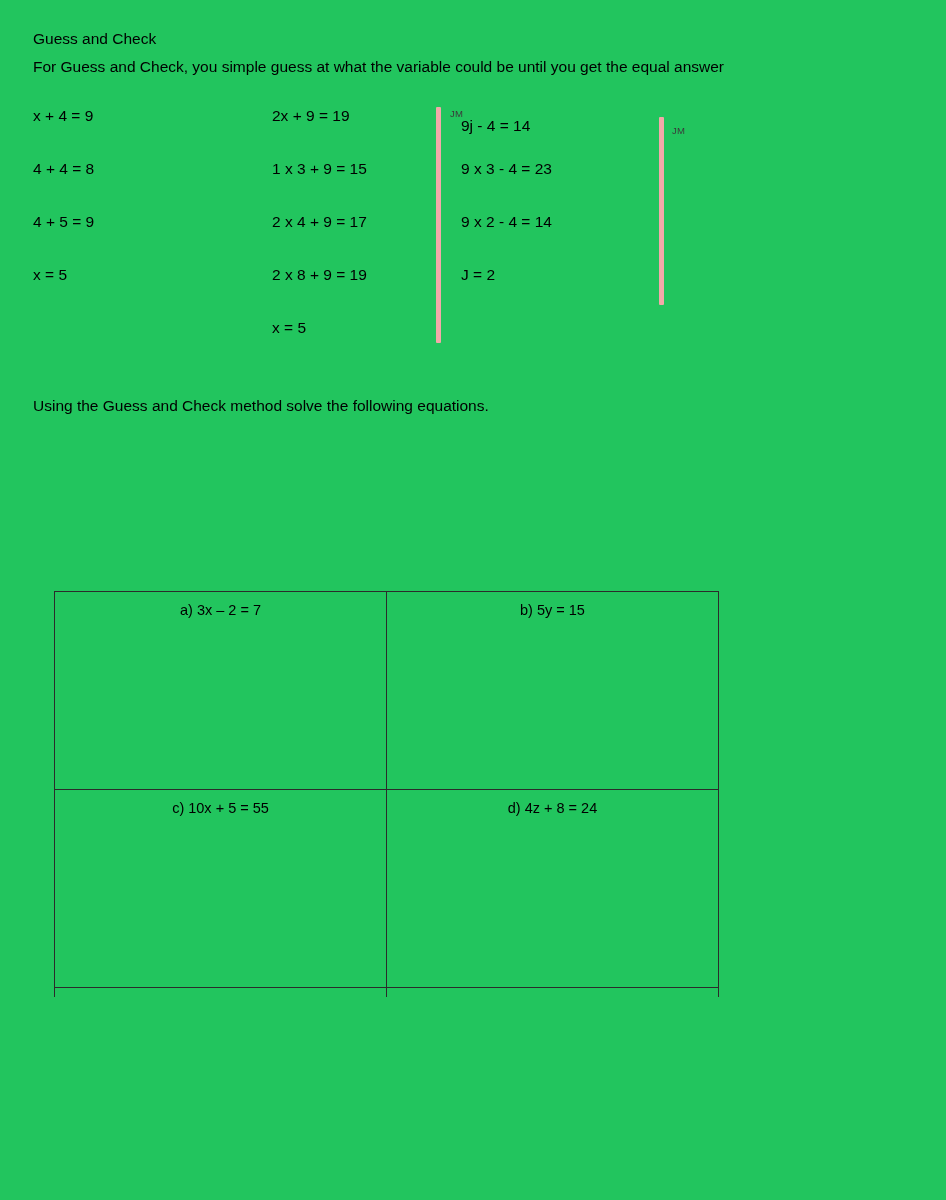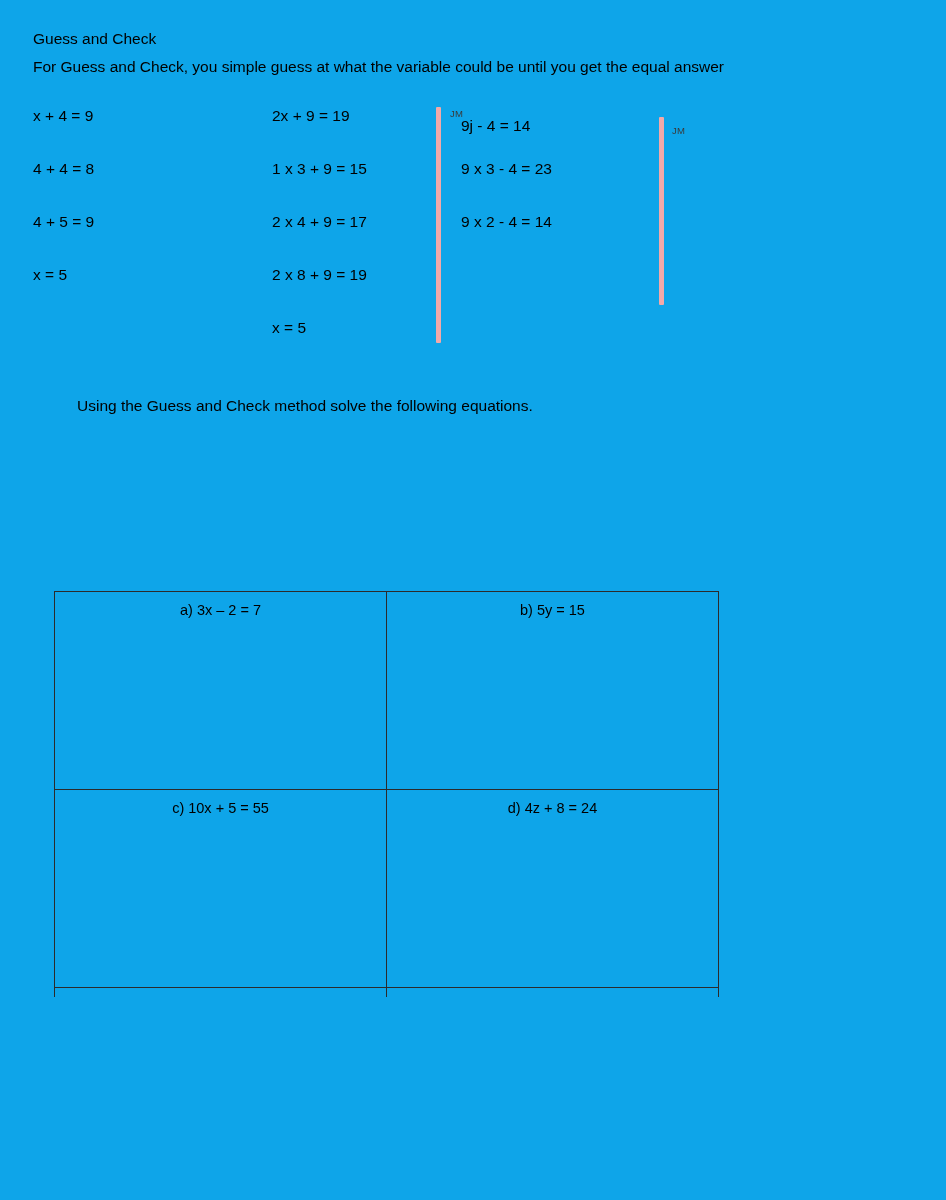--- a/index.html
+++ b/index.html
@@ -9,21 +9,21 @@
     background: #ffffff;
   }
   body {
     font-family: "Liberation Sans", sans-serif;
     color: #000000;
   }
   .page {
     position: relative;
     width: 946px;
     height: 1200px;
-    background: #0ea5e9;
+    background: #22c55e;
     overflow: hidden;
   }
 
   
   .doc-title {
     position: absolute;
     left: 33px;
     top: 27px;
     font-size: 15.5px;
     line-height: 24px;
@@ -101,21 +101,20 @@
   }
 
   
   .instruction {
     position: absolute;
     left: 33px;
     top: 394px;
     font-size: 15.5px;
     line-height: 24px;
     white-space: nowrap;
-    margin-left: 44px;
   }
 
   
   .answer-table-wrap {
     position: absolute;
     left: 54px;
     top: 591px;
     width: 751px;
   }
   table.answer-table {
@@ -163,20 +162,21 @@
       <div class="ex-line">1 x 3 + 9 = 15</div>
       <div class="ex-line">2 x 4 + 9 = 17</div>
       <div class="ex-line">2 x 8 + 9 = 19</div>
       <div class="ex-line">x = 5</div>
     </div>
 
     <div class="ex-col ex-col-3">
       <div class="ex-line">9j - 4 = 14</div>
       <div class="ex-line">9 x 3 - 4 = 23</div>
       <div class="ex-line">9 x 2 - 4 = 14</div>
+      <div class="ex-line">J = 2</div>
     </div>
 
     <div class="comment-bar comment-bar-1" style="background: rgb(243, 169, 169);"></div>
     <div class="comment-initials comment-initials-1">JM</div>
 
     <div class="comment-bar comment-bar-2" style="background: rgb(243, 169, 169);"></div>
     <div class="comment-initials comment-initials-2">JM</div>
   </div>
 
   <div class="instruction">Using the Guess and Check method solve the following equations.</div>

